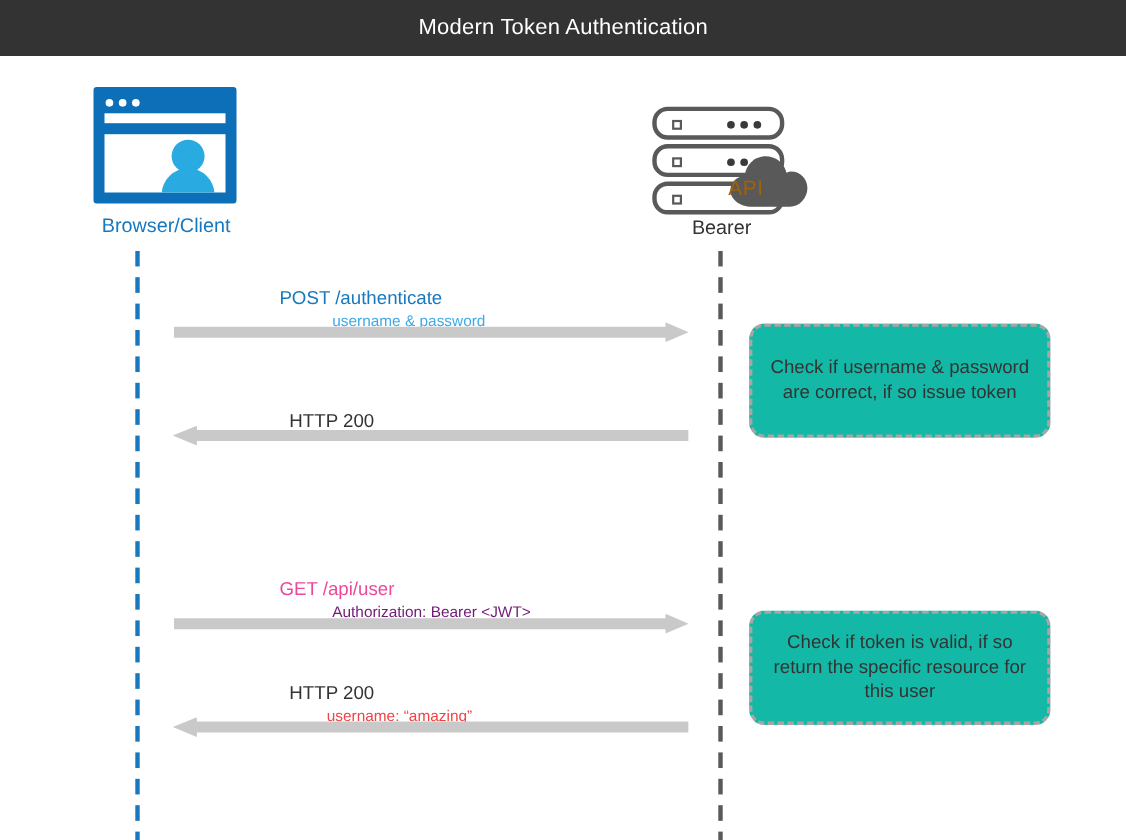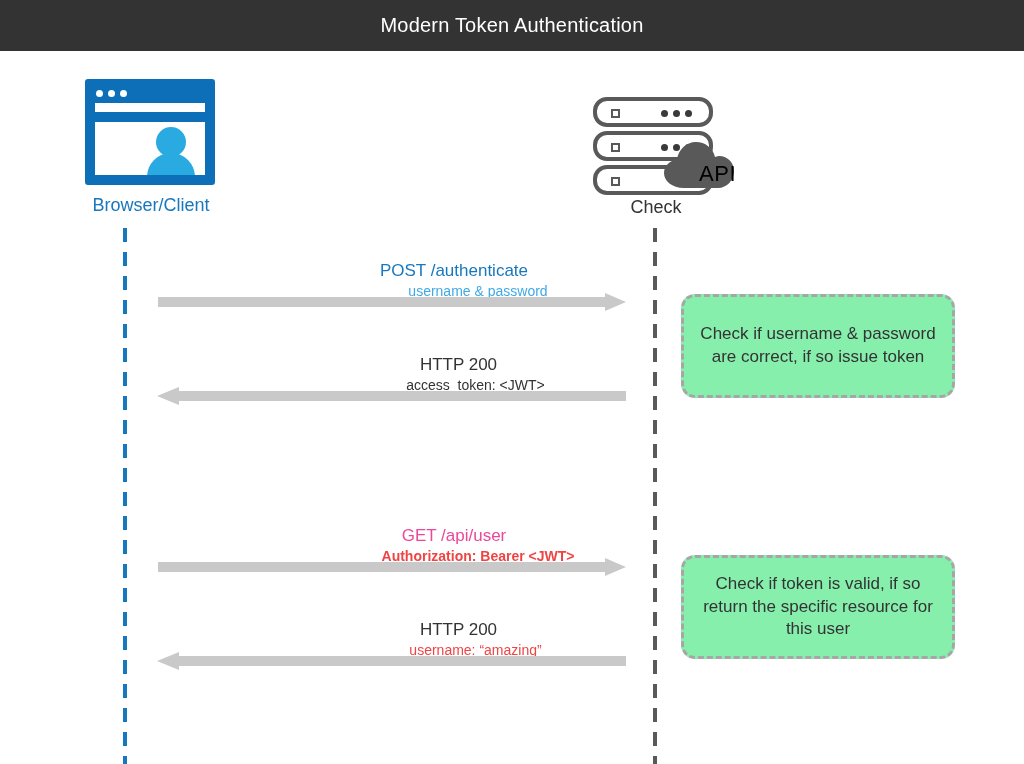--- a/index.html
+++ b/index.html
@@ -176,40 +176,39 @@
   #api-cloud {
     position: absolute;
     left: 76px; top: 60px;
     width: 74px; height: 50px;
   }
   #api-cloud svg { display: block; }
   #api-cloud-text {
     position: absolute;
     left: 0; top: 22px;
     width: 74px;
-    text-align: right;
-    color: #000000;
-    font-size: 22px;
+    text-align: left;
+    color: #a16207;
+    font-size: 19px;
     letter-spacing: 0.5px;
   }
   #label-server {
     margin-top: 8px;
     text-align: center;
     color: #333333;
     font-size: 18px;
     white-space: nowrap;
   }
 
   
   .message { position: absolute; }
   .msg-labels {
     position: absolute;
-    left: 16px; bottom: 12px;
+    left: 4px; bottom: 12px;
     width: 100%;
-    text-align: center;
   }
   .msg-line1 {
     display: block;
     font-size: 17px;
     white-space: nowrap;
   }
   .msg-line2 {
     display: block;
     margin-top: 2px;
     padding-left: 40px;
@@ -218,21 +217,21 @@
   }
   .arrow { position: absolute; left: 0; bottom: 0; }
   .arrow svg { display: block; }
 
   
   .note-box {
     position: absolute;
     box-sizing: border-box;
     border: 3px dashed #a6a6a6;
     border-radius: 14px;
-    background: #86efac;
+    background: #14b8a6;
     display: flex;
     align-items: center;
     justify-content: center;
     text-align: center;
     color: #333333;
     font-size: 17px;
     line-height: 1.35;
     padding: 6px 14px;
   }
 </style>
@@ -285,51 +284,50 @@
       <div class="rack" id="rack-3">
         <span class="rack-square"></span>
       </div>
       <div id="api-cloud">
         <svg width="74" height="50" viewBox="0 0 74 50" aria-hidden="true">
           <path fill="#595959" d="M22 49 C10 49 2 42 2 34 C2 27 8 21 15 21 C16 11 24 3 34 3 C43 3 51 9 53 18 C54 18 55 17 57 17 C66 17 72 24 72 32 C72 41 65 49 56 49 Z"></path>
         </svg>
         <div id="api-cloud-text">API</div>
       </div>
     </div>
-    <div id="label-server">Check</div>
+    <div id="label-server">Bearer</div>
   </div>
 
   <div class="message" style="left:158px; top:188px; width:468px; height:72px;">
     <div class="msg-labels">
       <span class="msg-line1" style="color:#1878be; padding-left:92px;">POST /authenticate</span>
       <span class="msg-line2" style="color:#3fa9e5; padding-left:140px;">username &amp; password</span>
     </div>
     <div class="arrow">
       <svg width="468" height="18" viewBox="0 0 468 18" aria-hidden="true">
         <path fill="#c9c9c9" d="M0 4 L447 4 L447 0 L468 9 L447 18 L447 14 L0 14 Z"></path>
       </svg>
     </div>
   </div>
 
   <div class="message" style="left:157px; top:282px; width:469px; height:72px;">
     <div class="msg-labels">
       <span class="msg-line1" style="color:#333333; padding-left:102px;">HTTP 200</span>
-      <span class="msg-line2" style="color:#333333; padding-left:136px;">access_token: &lt;JWT&gt;</span>
     </div>
     <div class="arrow">
       <svg width="469" height="18" viewBox="0 0 469 18" aria-hidden="true">
         <path fill="#c9c9c9" d="M469 4 L22 4 L22 0 L0 9 L22 18 L22 14 L469 14 Z"></path>
       </svg>
     </div>
   </div>
 
   <div class="message" style="left:158px; top:453px; width:468px; height:72px;">
     <div class="msg-labels">
       <span class="msg-line1" style="color:#ec4899; padding-left:92px;">GET /api/user</span>
-      <span class="msg-line2" style="color:#ef4444; padding-left:140px;font-weight:bold;">Authorization: Bearer &lt;JWT&gt;</span>
+      <span class="msg-line2" style="color:#701a75; padding-left:140px;">Authorization: Bearer &lt;JWT&gt;</span>
     </div>
     <div class="arrow">
       <svg width="468" height="18" viewBox="0 0 468 18" aria-hidden="true">
         <path fill="#c9c9c9" d="M0 4 L447 4 L447 0 L468 9 L447 18 L447 14 L0 14 Z"></path>
       </svg>
     </div>
   </div>
 
   <div class="message" style="left:157px; top:547px; width:469px; height:72px;">
     <div class="msg-labels">

